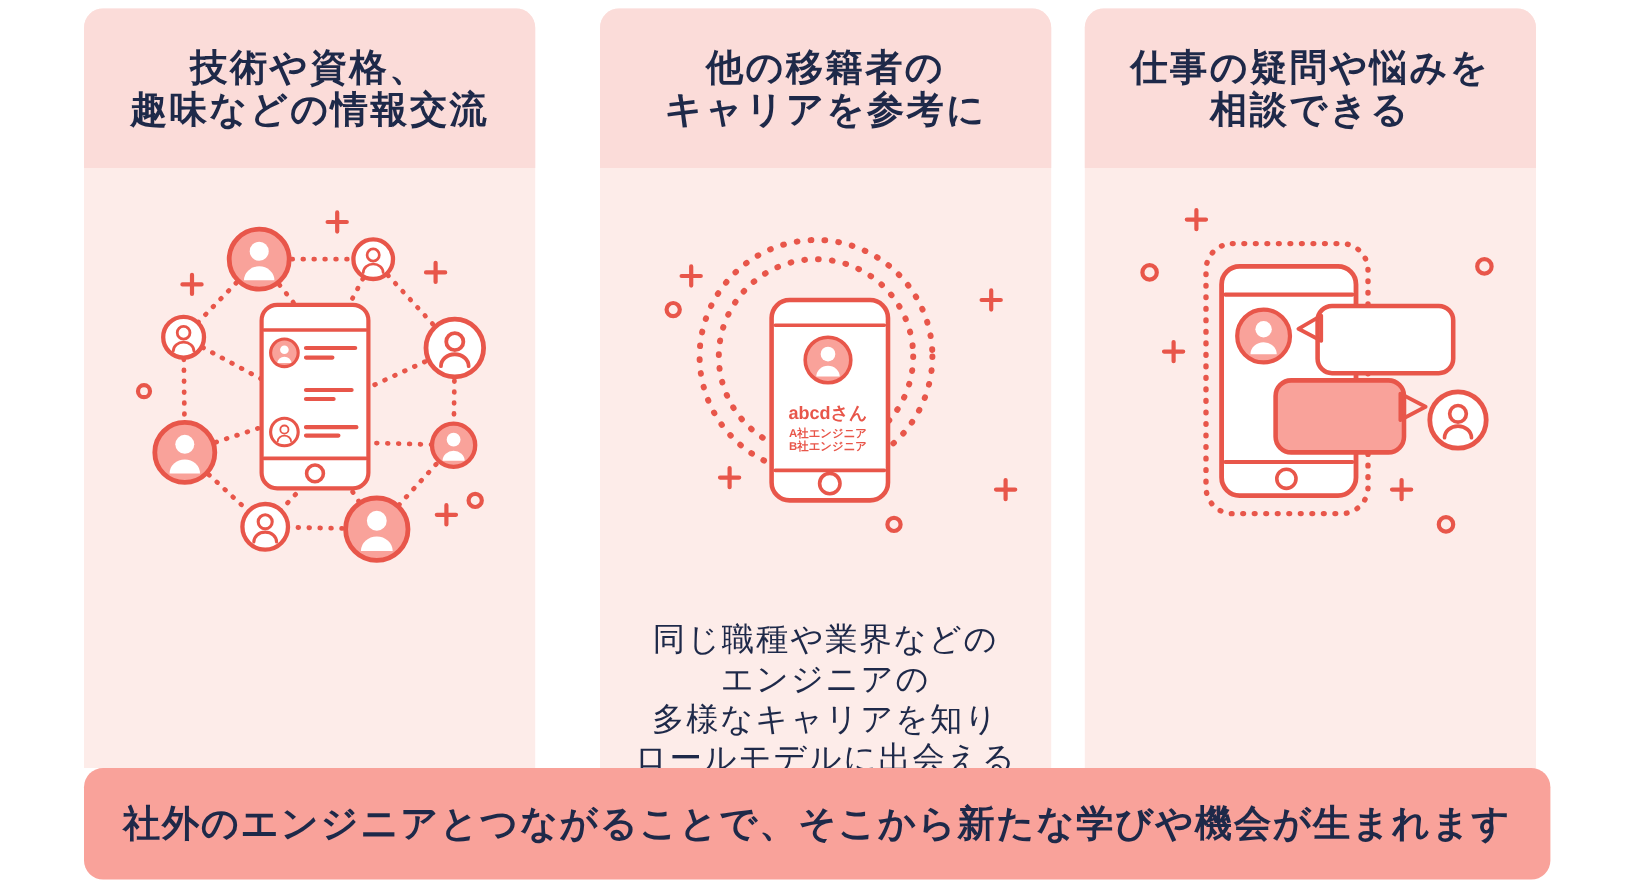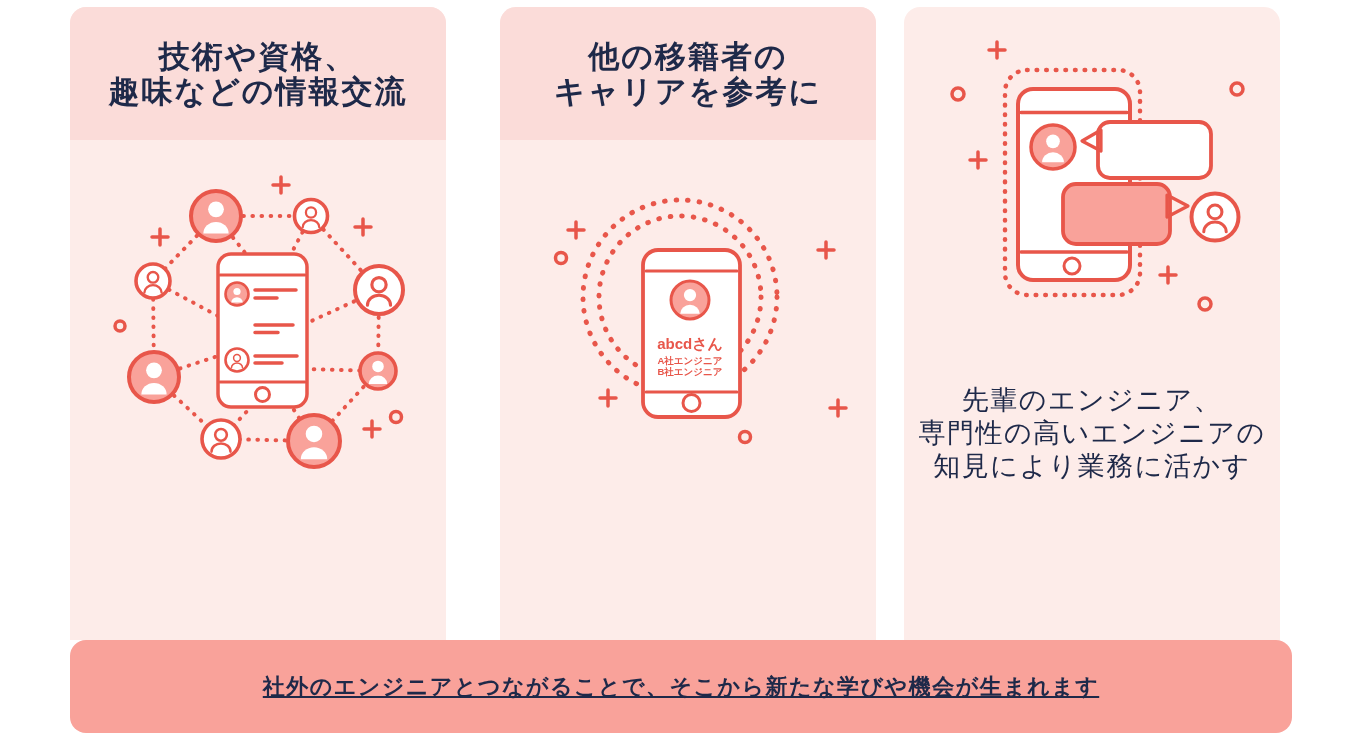--- a/index.html
+++ b/index.html
@@ -36,23 +36,22 @@
   .card-desc{
     padding-top:20px;font-size:27px;line-height:33px;letter-spacing:1.5px;
     text-align:center;white-space:pre-line;color:var(--navy);
   }
   .banner{
     position:absolute;left:70px;top:640px;width:1222px;height:93px;
     background:var(--salmon);border-radius:16px;
     display:flex;align-items:center;justify-content:center;
   }
   .banner-text{
-    font-size:22px;font-weight:bold;letter-spacing:1.5px;color:var(--navy);
+    font-size:31px;font-weight:bold;letter-spacing:1.5px;color:var(--navy);
     white-space:nowrap;
-    text-decoration:underline;
   }
   
   .s{stroke:var(--red);fill:none;stroke-linecap:round;stroke-linejoin:round;}
   .fw{fill:#fff;}
   .fs{fill:var(--salmon);}
   .dots{stroke-dasharray:0.6 8.5;}
   .ringdots{stroke-dasharray:0.6 11;}
   .rectdots{stroke-dasharray:0.6 9;}
   .svgtxt{fill:var(--red);font-family:"Liberation Sans","DejaVu Sans",sans-serif;
     font-weight:bold;text-anchor:middle;}
@@ -174,23 +173,31 @@
       <path d="M146 131 H237" class="s" stroke-width="3"></path>
       <path d="M146 252 H237" class="s" stroke-width="3"></path>
       <circle cx="191.5" cy="263" r="8.5" class="fw s" stroke-width="3"></circle>
       <circle cx="190" cy="160" r="19" class="fs s" stroke-width="3"></circle>
       <use href="#pf" fill="#fff" transform="translate(190 161) scale(0.85)"></use>
       <text x="190" y="209" class="svgtxt" font-size="15">abcdさん</text>
       <text x="190" y="224" class="svgtxt" font-size="9.5">A社エンジニア</text>
       <text x="190" y="235" class="svgtxt" font-size="9.5">B社エンジニア</text>
     </g>
   </svg>
+  <p class="card-desc">同じ職種や業界などの
+エンジニアの
+多様なキャリアを知り
+ロールモデルに出会える</p>
 </section>
 
 <section class="card card-3">
+  <div class="card-header">
+    <h2 class="card-title">仕事の疑問や悩みを
+相談できる</h2>
+  </div>
   <svg class="illo" viewBox="0 0 388 330">
 
     <rect x="101" y="63" width="135" height="225" rx="22" class="s rectdots" stroke-width="4.5"></rect>
 
     <g class="s" stroke-width="3.5">
       <path d="M85 43 H101 M93 35 V51"></path>
       <path d="M66 153 H82 M74 145 V161"></path>
       <path d="M256 268 H272 M264 260 V276"></path>
       <circle cx="54" cy="87" r="6"></circle>
       <circle cx="333" cy="82" r="6"></circle>
@@ -208,20 +215,17 @@
       <circle cx="149" cy="140" r="22" class="fs s" stroke-width="3.5"></circle>
       <use href="#pf" fill="#fff" transform="translate(149 141) scale(0.95)"></use>
       <rect x="194" y="115" width="113" height="56" rx="12" class="fw s" stroke-width="3.8"></rect>
       <path d="M197 123 L178 134 L197 144 Z" fill="#fff" class="s" stroke-width="3.2"></path>
       <rect x="159" y="177" width="107" height="60" rx="13" class="fs s" stroke-width="3.8"></rect>
       <path d="M263 188 L284 199 L263 210 Z" fill="var(--salmon)" class="s" stroke-width="3.2"></path>
       <circle cx="311" cy="210" r="23.5" class="fw s" stroke-width="4"></circle>
       <use href="#pp" class="s" transform="translate(311 211) scale(1.02)"></use>
     </g>
   </svg>
-  <p class="card-desc">先輩のエンジニア、
-専門性の高いエンジニアの
-知見により業務に活かす</p>
 </section>
 
 <footer class="banner">
   <span class="banner-text">社外のエンジニアとつながることで、そこから新たな学びや機会が生まれます</span>
 </footer>
 
 </body></html>

